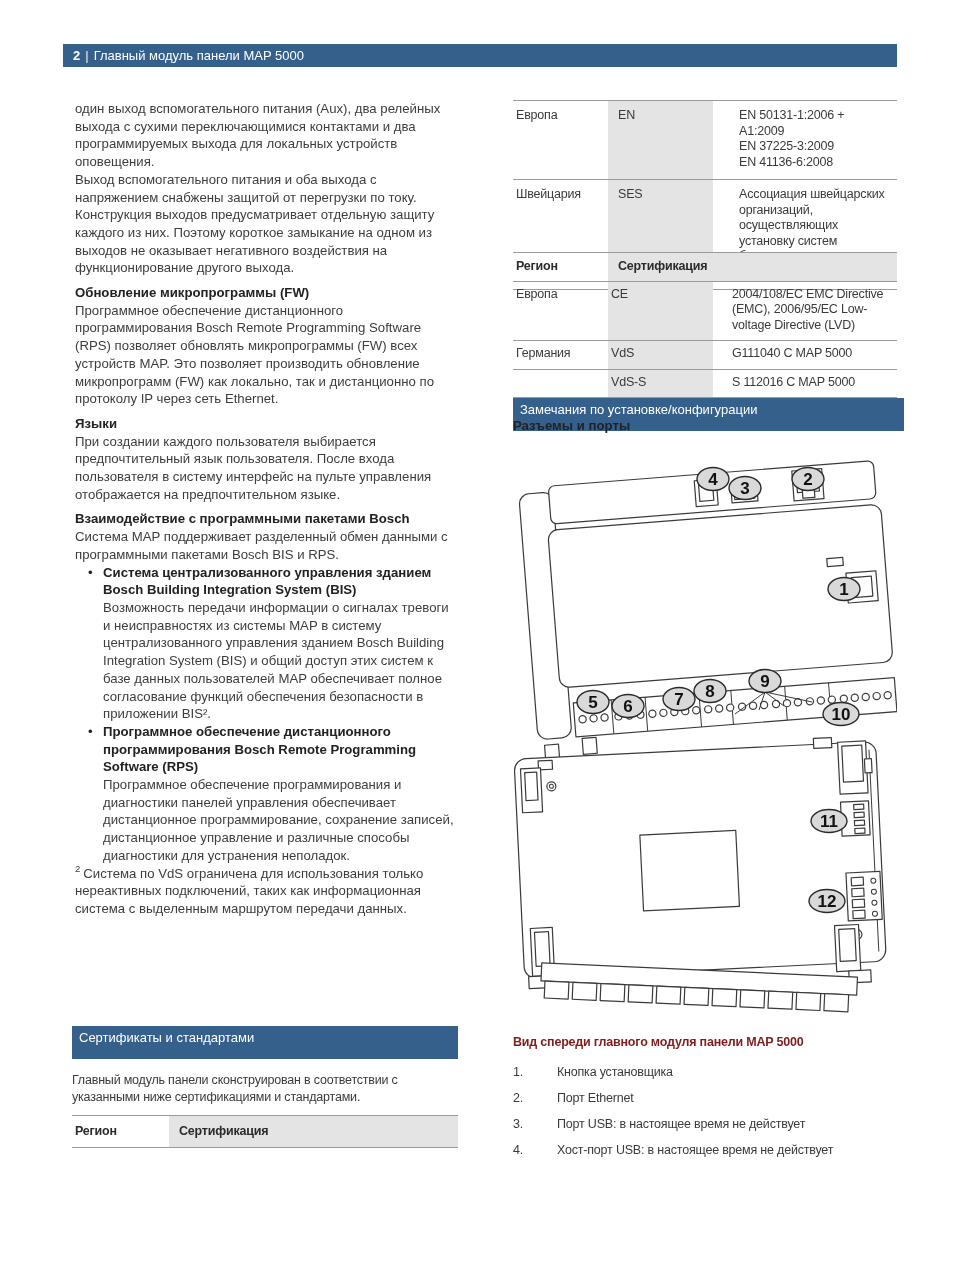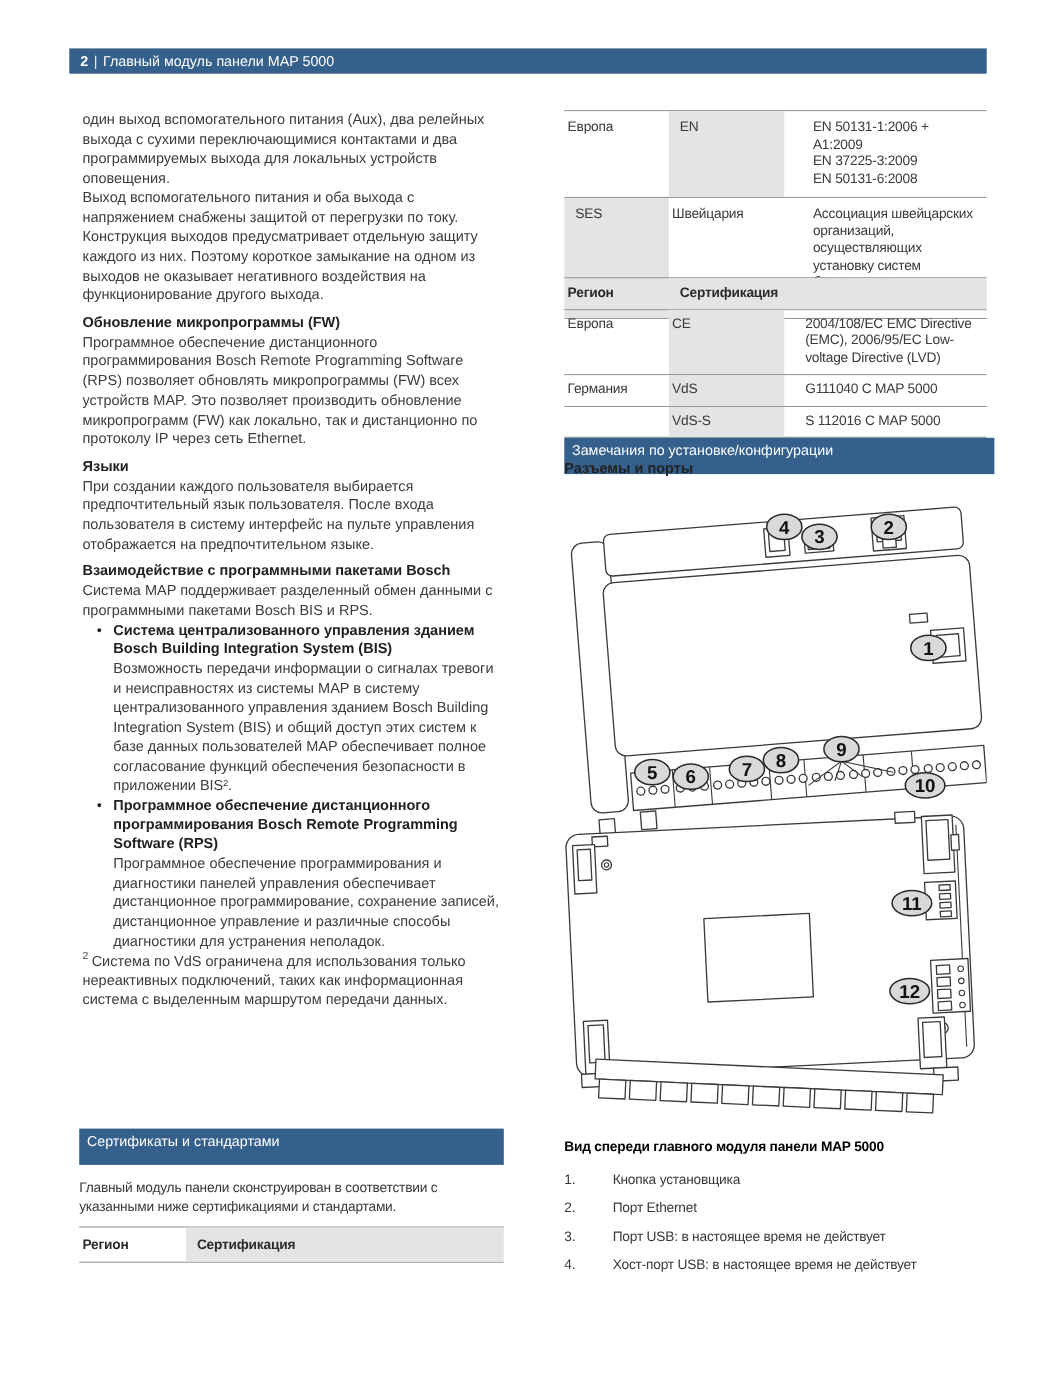--- a/index.html
+++ b/index.html
@@ -67,21 +67,21 @@
   .ports-h{position:absolute;left:513px;top:418px;font-size:13.2px;font-weight:bold;color:var(--ink-dark);}
 
   
   .diagram{position:absolute;left:513px;top:452px;width:384px;height:578px;}
   .diagram svg{display:block;}
   .lineart{fill:#fff;stroke:#3A3A3A;stroke-width:1.2;stroke-linejoin:round;}
   .thin{fill:none;stroke:#3A3A3A;stroke-width:1;}
   .co-e{fill:#D9D9D9;stroke:#2A2A2A;stroke-width:1.4;}
   .co-t{font-family:"Liberation Sans",sans-serif;font-size:17px;font-weight:bold;fill:#111;text-anchor:middle;}
 
-  .caption{position:absolute;left:513px;top:1034px;width:384px;font-weight:bold;color:#000000;}
+  .caption{position:absolute;left:513px;top:1034px;width:384px;font-weight:bold;color:#7f1d1d;}
   .legend{position:absolute;left:513px;top:1064px;width:384px;}
   .legend-row{display:grid;grid-template-columns:44px 1fr;margin-bottom:9px;line-height:17px;}
 </style>
 </head>
 <body>
 
 <div class="page">
 
   <div class="header-bar">
     <div class="inner">
@@ -125,26 +125,26 @@
     </div>
   </div>
 
   <div class="rtable std-table cond">
     <div class="trow">
       <div class="cell">Европа</div>
       <div class="cell org">EN</div>
       <div class="cell det">
         <div>EN 50131-1:2006 + A1:2009</div>
         <div>EN 37225-3:2009</div>
-        <div>EN 50131-6:2008</div>
+        <div>EN 41136-6:2008</div>
       </div>
     </div>
     <div class="trow">
+      <div class="cell">Швейцария</div>
       <div class="cell org">SES</div>
-      <div class="cell">Швейцария</div>
       <div class="cell det">
         <div>Ассоциация швейцарских</div>
         <div>организаций, осуществляющих</div>
         <div>установку систем безопасности</div>
         <div>Редакция V3/ 01.01.2011-d</div>
       </div>
     </div>
   </div>
 
   <div class="rtable cert-table cond">

